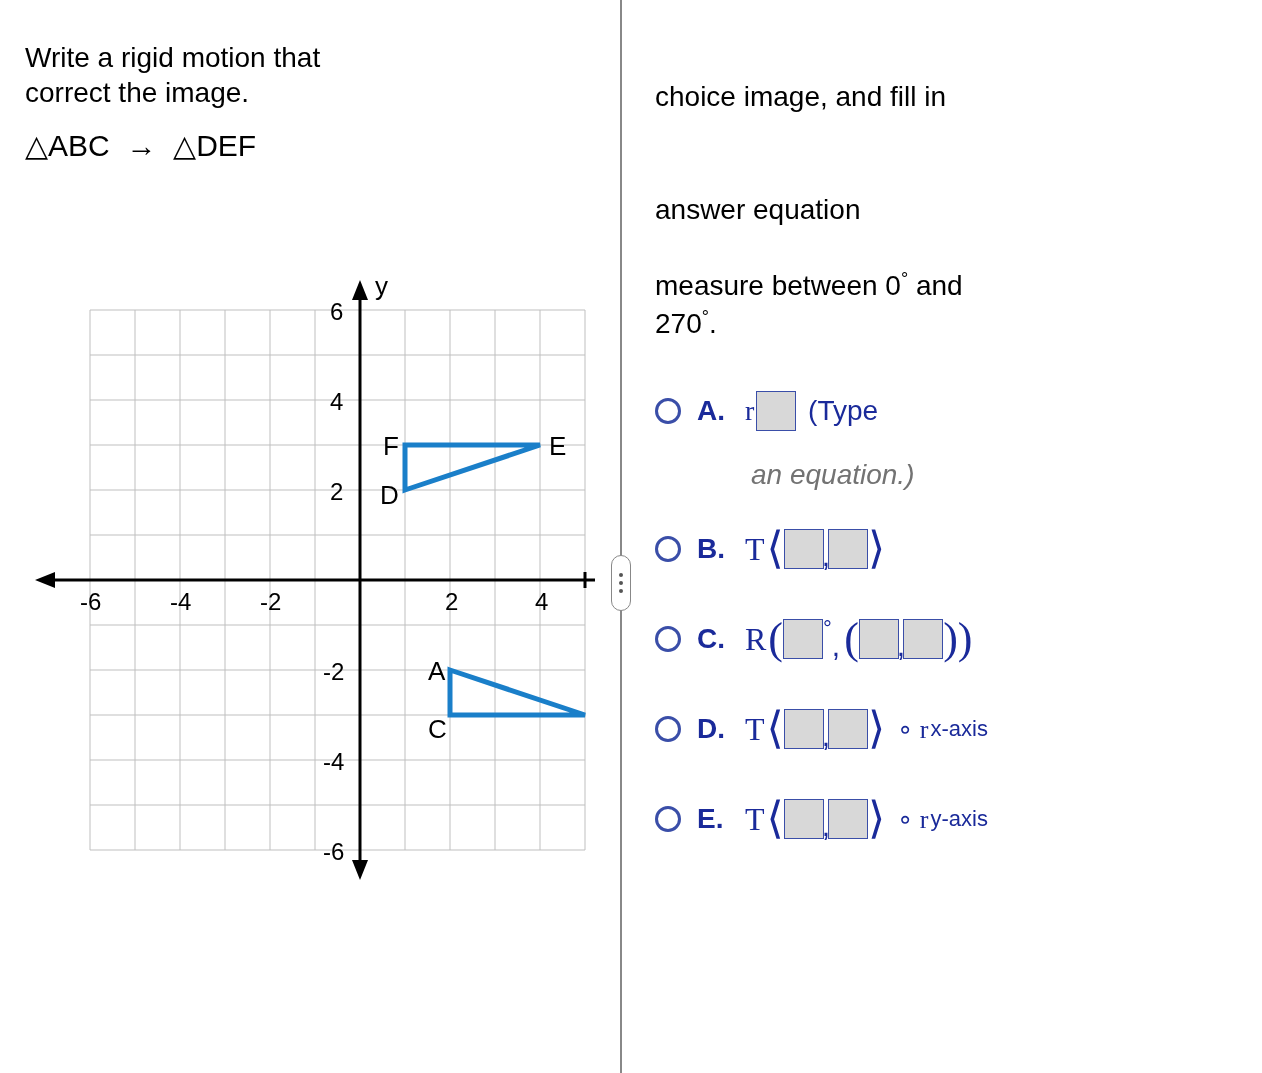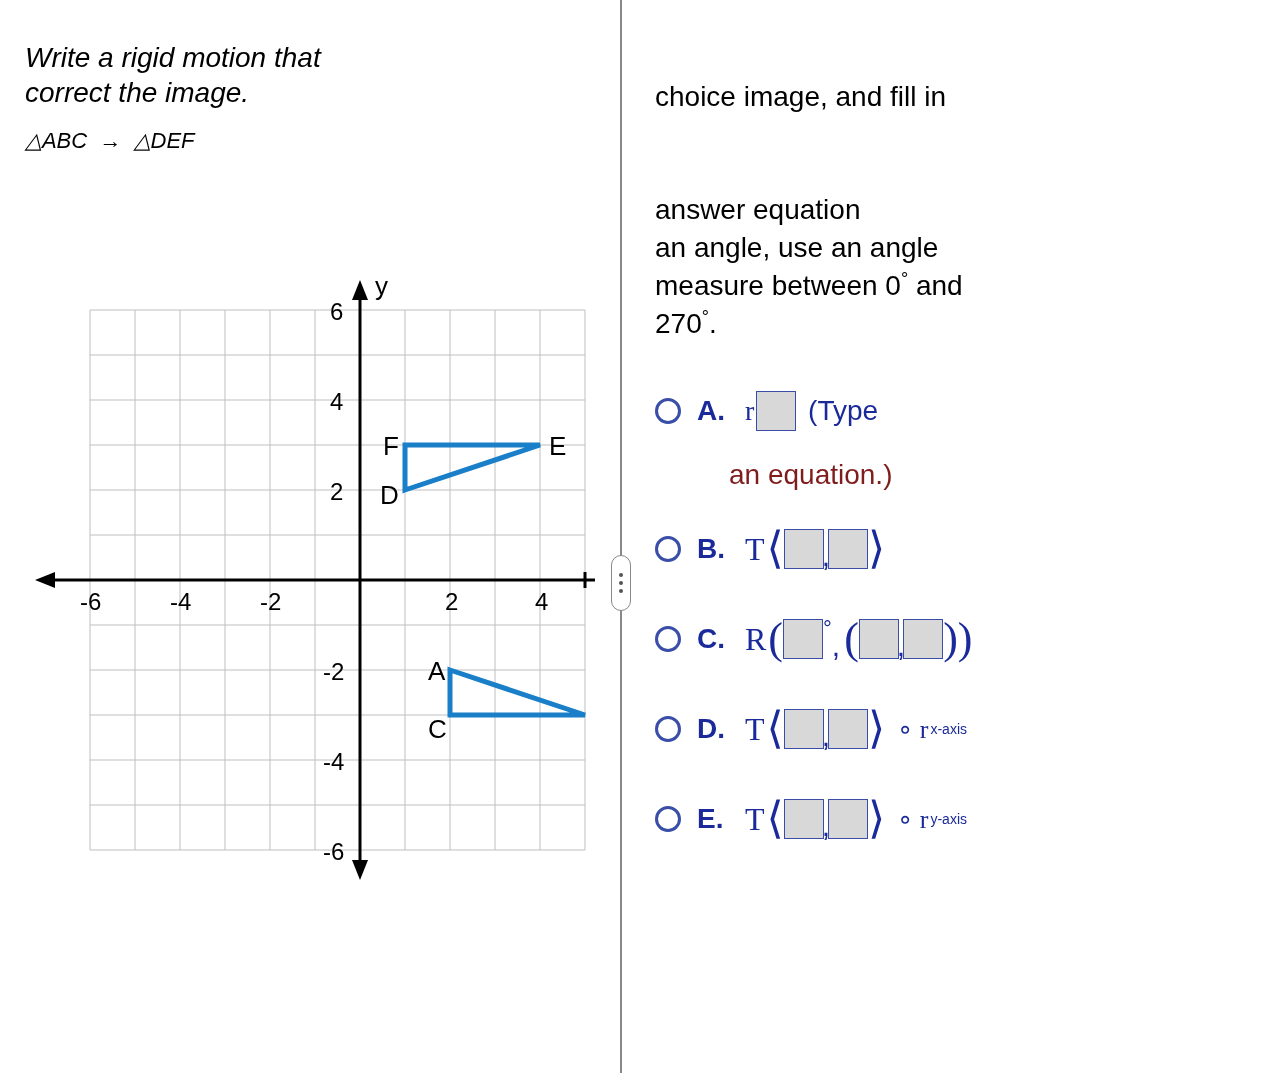--- a/index.html
+++ b/index.html
@@ -11,24 +11,23 @@
     width: 1262px;
     height: 1073px;
     position: relative;
     background: #fff;
   }
   .left-panel {
     position: absolute;
     left: 25px;
     top: 40px;
     width: 580px;
-    font-style: italic;
   }
   .prompt-line { line-height: 1.25; }
-  .transform-line { margin-top: 18px; font-size: 22px; }
+  .transform-line { margin-top: 18px; font-size: 30px; }
   .tri { display: inline-block; }
   .graph-wrap {
     position: absolute;
     left: 25px;
     top: 260px;
     width: 580px;
     height: 640px;
   }
   .divider {
     position: absolute;
@@ -93,24 +92,24 @@
   }
   .serif { font-family: "Times New Roman", Times, serif; }
   .box-input {
     display: inline-block;
     width: 40px;
     height: 40px;
     border: 1px solid #3a4ea8;
     background: #d8d8d8;
     vertical-align: middle;
   }
-  .sub { font-size: 14px; vertical-align: sub; }
+  .sub { font-size: 22px; vertical-align: sub; }
   .sup { font-size: 18px; vertical-align: super; }
   .anglebra { font-family: "Times New Roman", Times, serif; font-size: 44px; line-height: 1; }
-  .continuation { margin-left: 74px; margin-top: -12px; margin-bottom: 28px; color:#7f1d1d;}
+  .continuation { margin-left: 96px; margin-top: -12px; margin-bottom: 28px; color:#737373;font-style:italic;}
 </style>
 </head>
 <body>
 
 <div class="left-panel">
   <div class="prompt-line">
     <span>Write a rigid motion that</span><br>
     <span>correct the image.</span>
   </div>
   <div class="transform-line">
@@ -195,21 +194,21 @@
     <div class="dot"></div>
 </div>
 
 <div class="right-panel">
   <div class="instr">
     <br>
     <span>choice image, and fill in</span><br>
     <br>
     <br>
     <span>answer equation</span><br>
-    <span>an angle, use an angle</span><br>
+    <br>
     <span>measure between 0</span><span class="sup">°</span><span> and</span><br>
     <span>270</span><span class="sup">°</span><span>.</span>
   </div>
 
   <div class="choices">
 
     <div class="choice-row">
       <div class="radio"></div>
       <div class="choice-letter">A.</div>
       <div class="choice-body">

